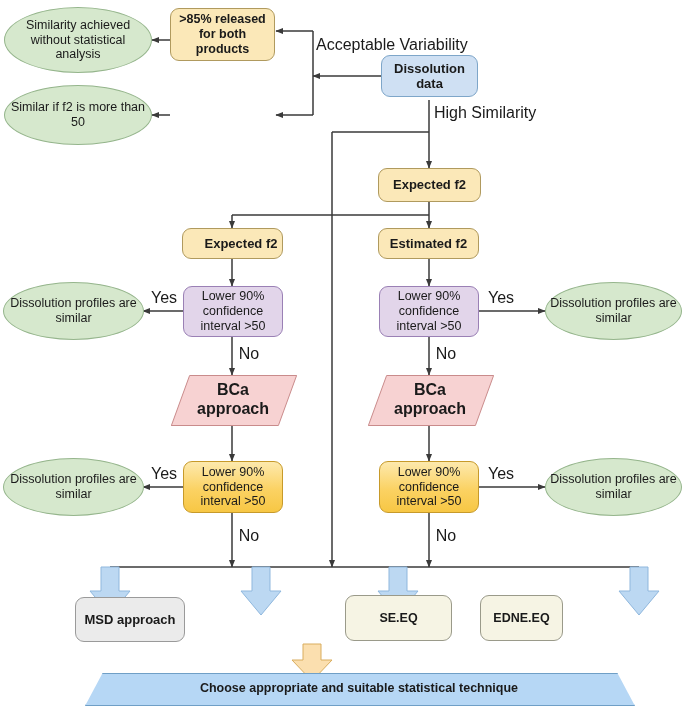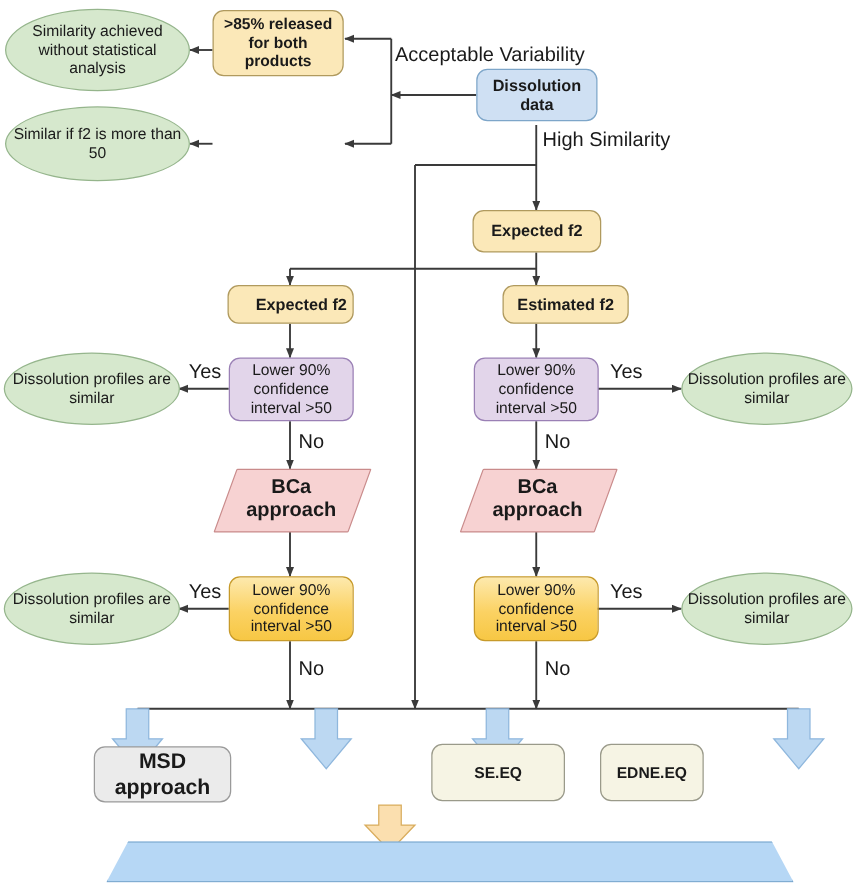--- a/index.html
+++ b/index.html
@@ -69,21 +69,21 @@
     border: 1px solid #c79a2a;
     background: linear-gradient(180deg, #fde9ad 0%, #fbd263 55%, #f7c744 100%);
     font-size: 12.5px;
   }
 
   .grey-box {
     border-radius: 9px;
     border: 1px solid #9a9a9a;
     background: #ebebeb;
     font-weight: bold;
-    font-size: 17px;
+    font-size: 13px;
   }
 
   .cream-box {
     border-radius: 9px;
     border: 1px solid #9a9a8a;
     background: #f6f4e4;
     font-weight: bold;
     font-size: 12.5px;
   }
 
@@ -238,21 +238,21 @@
   </div>
 
   <div class="node rr bold" style="left:378px; top:168px; width:103px; height:34px;">
     <span>Expected f2</span>
   </div>
 
   <div class="node rr bold" style="left:182px; top:228px; width:101px; height:31px;padding-left:17px;">
     <span>Expected f2</span>
   </div>
 
-  <div class="node rr bold" style="left:378px; top:228px; width:101px; height:31px;margin-left:24px;">
+  <div class="node rr bold" style="left:378px; top:228px; width:101px; height:31px;">
     <span>Estimated f2</span>
   </div>
 
   <div class="node purple-box" style="left:183px; top:286px; width:100px; height:51px;">
     <span>Lower 90% confidence interval &gt;50</span>
   </div>
 
   <div class="node purple-box" style="left:379px; top:286px; width:100px; height:51px;">
     <span>Lower 90% confidence interval &gt;50</span>
   </div>
@@ -299,15 +299,16 @@
   <div class="node cream-box" style="left:345px; top:595px; width:107px; height:46px;">
     <span>SE.EQ</span>
   </div>
 
   <div class="node cream-box" style="left:480px; top:595px; width:83px; height:46px;">
     <span>EDNE.EQ</span>
   </div>
 
   <div class="node trapezoid" style="left:85px; top:673px; width:548px; height:31px;">
     <div class="trap-bg"></div>
+    <span>Choose appropriate and suitable statistical technique</span>
   </div>
 
 </div>
 
 </body></html>

